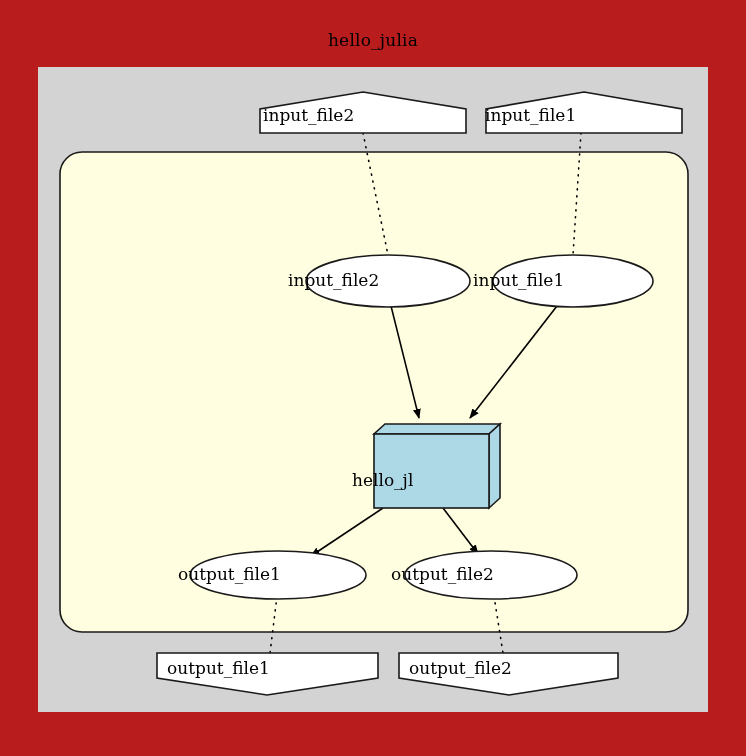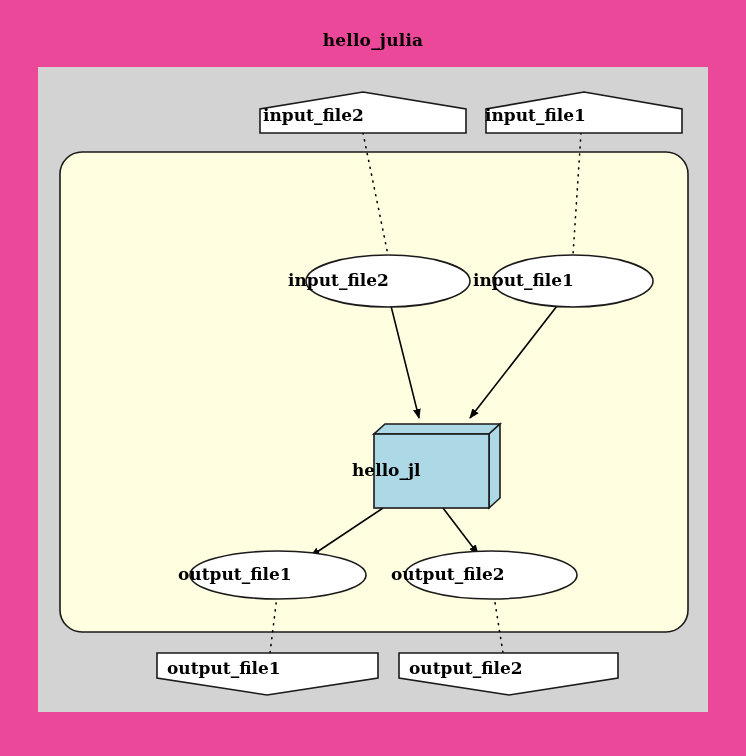--- a/index.html
+++ b/index.html
@@ -10,22 +10,21 @@
   body {
     width: 746px;
     height: 756px;
     font-family: "DejaVu Serif", "Liberation Serif", serif;
     overflow: hidden;
   }
   #canvas {
     position: relative;
     width: 746px;
     height: 756px;
-    background: #ec4899;
-    font-weight: bold;
+    background: #b91c1c;
   }
   #graph-title {
     position: absolute;
     left: 0;
     top: 30px;
     width: 746px;
     text-align: center;
     font-size: 17px;
     color: #000000;
     letter-spacing: 0.2px;
@@ -118,21 +117,21 @@
   </svg>
 
   <div class="node-label" style="left:263px; top:105px; width:200px;">input_file2</div>
 
   <div class="node-label" style="left:485px; top:105px; width:198px;">input_file1</div>
 
   <div class="node-label" style="left:288px; top:270px; width:200px;">input_file2</div>
 
   <div class="node-label" style="left:473px; top:270px; width:200px;">input_file1</div>
 
-  <div class="node-label" style="left:352px; top:460px; width:160px;">hello_jl</div>
+  <div class="node-label" style="left:352px; top:470px; width:160px;">hello_jl</div>
 
   <div class="node-label" style="left:178px; top:564px; width:200px;">output_file1</div>
 
   <div class="node-label" style="left:391px; top:564px; width:200px;">output_file2</div>
 
   <div class="node-label" style="left:167px; top:658px; width:200px;">output_file1</div>
 
   <div class="node-label" style="left:409px; top:658px; width:200px;">output_file2</div>
 
 </div>

